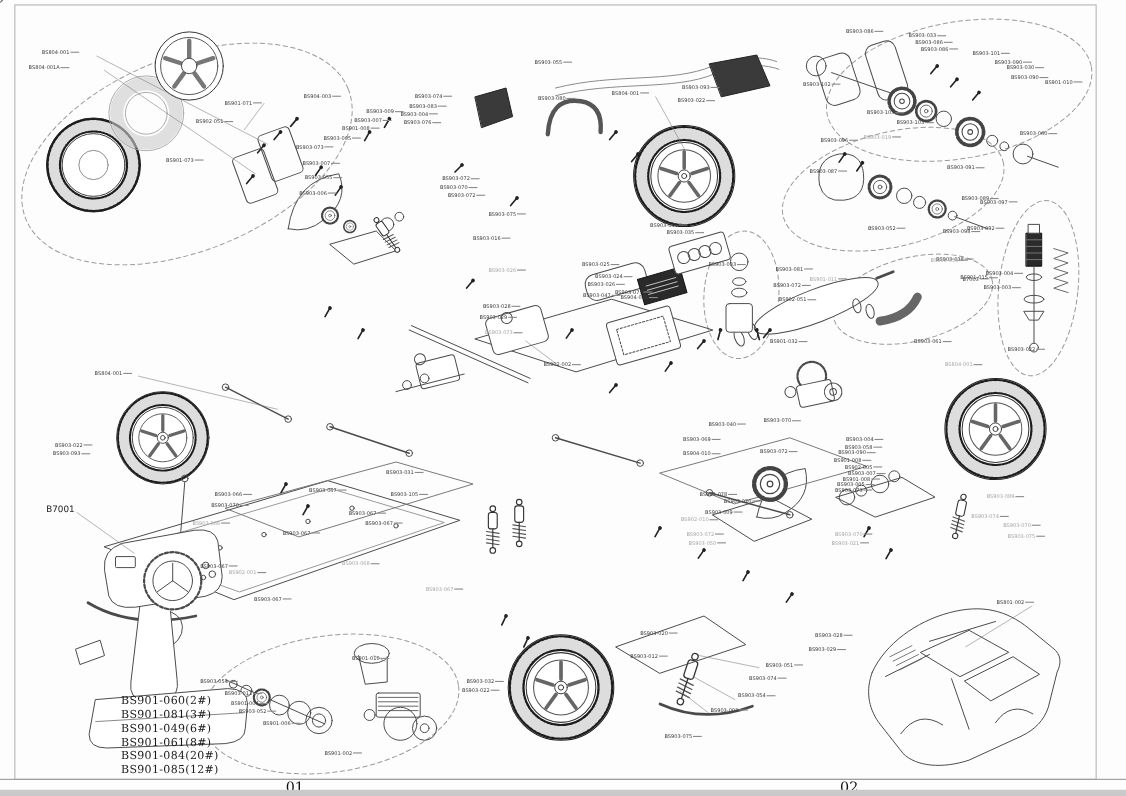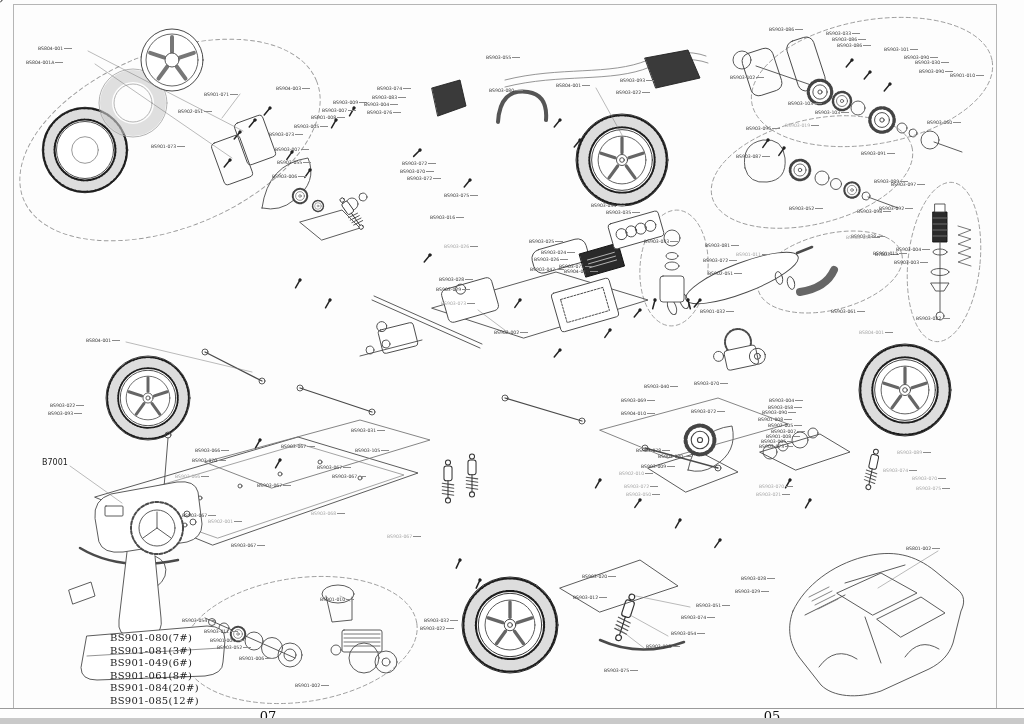--- a/index.html
+++ b/index.html
@@ -560,25 +560,25 @@
       <div class="callout" style="left: 420px; top: 627px;">BS903-022</div>
       <div class="callout" style="left: 906px; top: 547px;">BS801-002</div>
       <div class="callout mut" style="left: 897px; top: 451px;">BS903-089</div>
       <div class="callout mut" style="left: 883px; top: 469px;">BS903-074</div>
       <div class="callout mut" style="left: 912px; top: 477px;">BS903-070</div>
       <div class="callout mut" style="left: 916px; top: 487px;">BS903-075</div>
     </div>
 
   <div id="b7001">B7001</div>
   <div id="parts-list">
-      <div>BS901-080(7#)</div>
+      <div>BS901-060(2#)</div>
       <div>BS901-081(3#)</div>
       <div>BS901-049(6#)</div>
       <div>BS901-061(8#)</div>
       <div>BS901-084(20#)</div>
       <div>BS901-085(12#)</div>
     </div>
 
   <div id="footer-line"></div>
-  <div id="pn-left" class="pagenum">07</div>
-  <div id="pn-right" class="pagenum">05</div>
+  <div id="pn-left" class="pagenum">01</div>
+  <div id="pn-right" class="pagenum">02</div>
   <div id="bottom-strip"></div>
 </div>
 
 </body></html>

